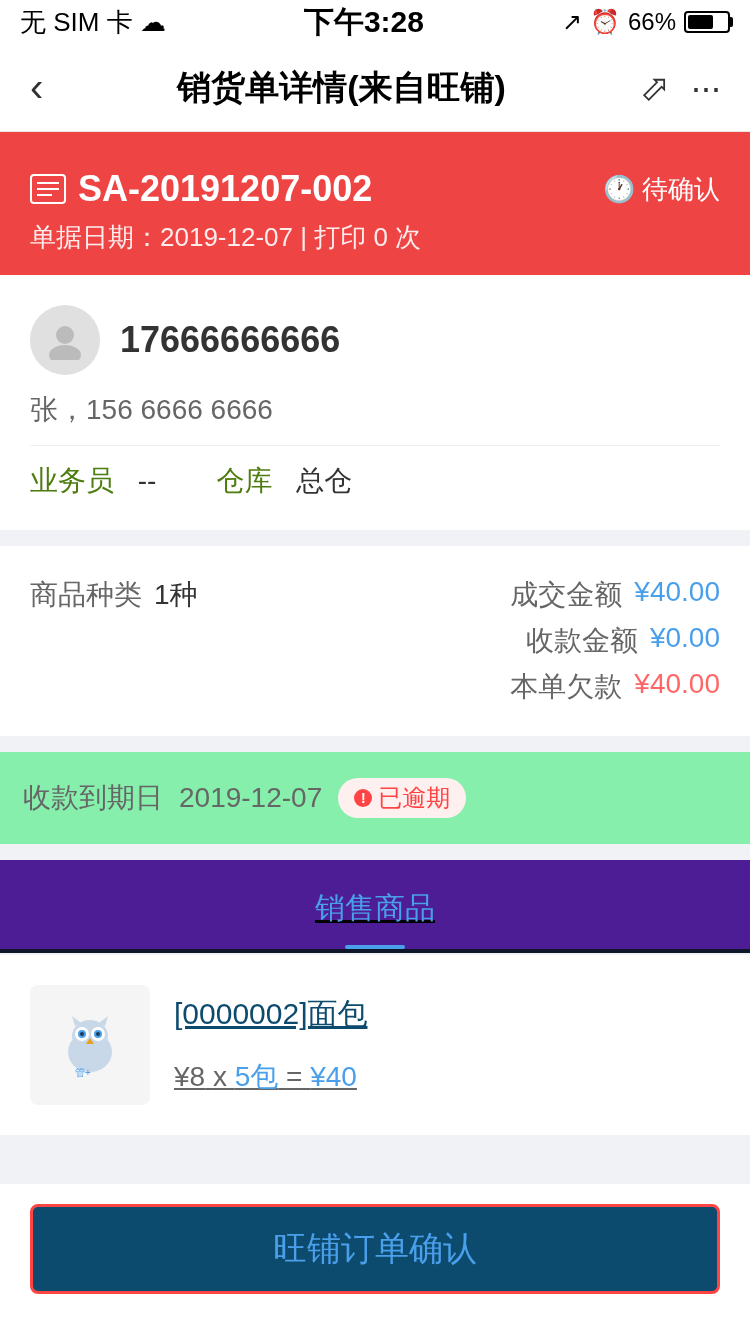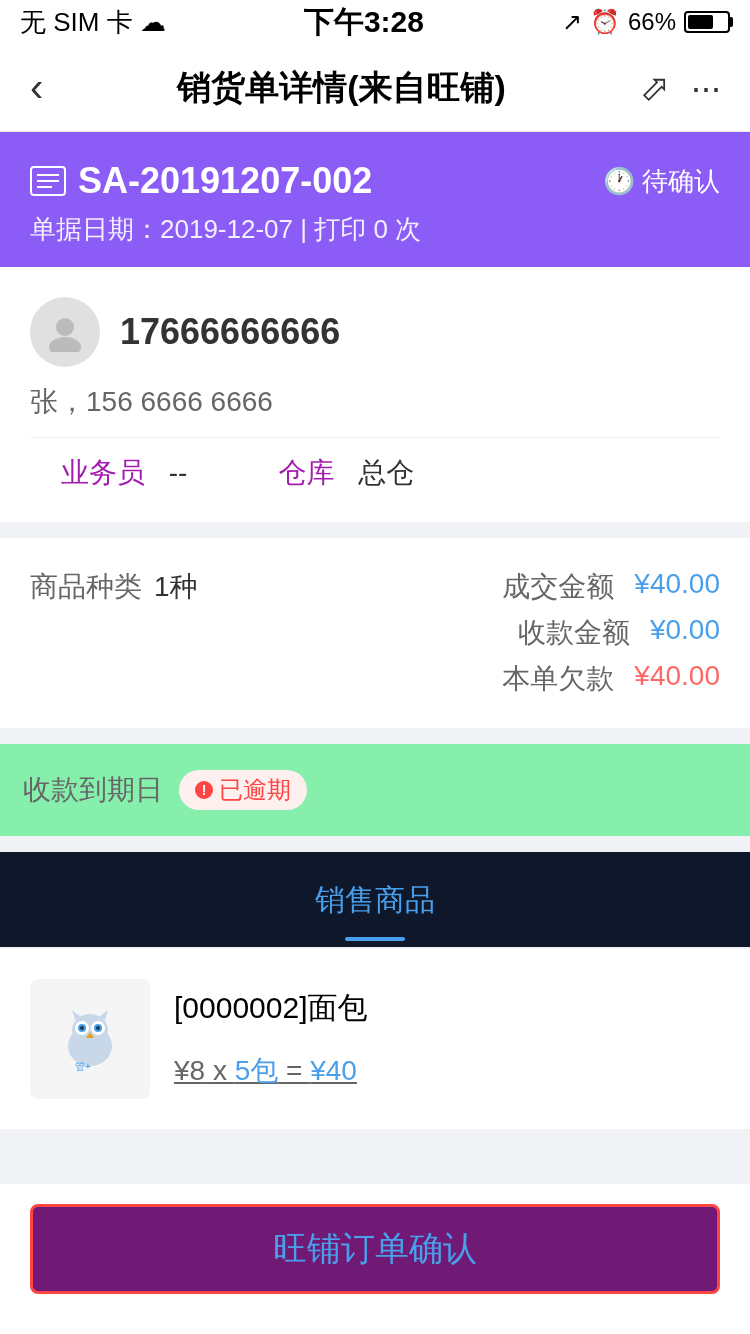--- a/index.html
+++ b/index.html
@@ -42,22 +42,22 @@
       border-bottom: 1px solid #e8e8e8;
     }
     .nav-back { font-size: 40px; color: #333; cursor: pointer; }
     .nav-title { font-size: 34px; font-weight: 600; color: #000; }
     .nav-actions { display: flex; align-items: center; gap: 20px; }
     .nav-share { font-size: 36px; color: #333; }
     .nav-more { font-size: 36px; color: #333; letter-spacing: -2px; }
 
     
     .order-header {
-      background: #8b5cf6;
-      padding: 28px 30px 20px;
+      background: #ef4444;
+      padding: 36px 30px 20px;
       margin-bottom: 0;
     }
     .order-header-top {
       display: flex;
       justify-content: space-between;
       align-items: center;
       margin-bottom: 10px;
     }
     .order-id {
       font-size: 36px;
@@ -118,21 +118,21 @@
       color: #666;
       margin-bottom: 12px;
     }
     .customer-meta {
       display: flex;
       align-items: center;
       font-size: 28px;
       color: #666;
       gap: 60px;
     }
-    .meta-label { color: #a21caf; margin-left: 31px; }
+    .meta-label { color: #4d7c0f; }
     .meta-value { color: #333; }
     .divider-line {
       height: 1px;
       background: #f0f0f0;
       margin: 16px 0;
     }
 
     
     .summary-card {
       background: #fff;
@@ -140,21 +140,21 @@
       margin-bottom: 16px;
     }
     .summary-row {
       display: flex;
       justify-content: space-between;
       align-items: flex-start;
     }
     .summary-left { font-size: 28px; color: #666; }
     .summary-left-val { font-size: 28px; color: #333; margin-left: 12px; }
     .summary-right { display: flex; flex-direction: column; align-items: flex-end; gap: 8px; }
-    .summary-item { display: flex; gap: 20px; font-size: 28px; }
+    .summary-item { display: flex; gap: 12px; font-size: 28px; }
     .summary-item-label { color: #666; }
     .amount-blue { color: #4a9fea; }
     .amount-red { color: #ff6666; }
 
     
     .due-card {
       background: #86efac;
       padding: 26px 23px;
       margin-bottom: 16px;
       font-size: 28px;
@@ -181,23 +181,24 @@
       display: inline-flex;
       align-items: center;
       justify-content: center;
       color: #fff;
       font-size: 14px;
       font-weight: 700;
     }
 
     
     .tabs {
-      background: #0f172a;
-      display: flex;
-      border-bottom: 6px solid #0f172a;
+      background: #4c1d95;
+      display: flex;
+      border-bottom: 4px solid #0f172a;
+      text-decoration: underline;
     }
     .tab {
       flex: 1;
       text-align: center;
       padding: 28px 0 20px;
       font-size: 30px;
       color: #999;
       position: relative;
       cursor: pointer;
     }
@@ -238,22 +239,23 @@
       justify-content: center;
       overflow: hidden;
     }
     .product-thumb-img {
       width: 90px;
       height: 70px;
     }
     .product-info { flex: 1; }
     .product-name {
       font-size: 30px;
-      color: #000000;
+      color: #0c4a6e;
       margin-bottom: 23px;
+      text-decoration: underline;
     }
     .product-price {
       font-size: 28px;
       color: #666;
       text-decoration: underline;
     }
     .price-highlight { color: #4a9fea; }
 
     
     .bottom-spacer {
@@ -266,21 +268,21 @@
       position: fixed;
       bottom: 0;
       left: 0;
       width: 750px;
       background: #fff;
       padding: 20px 30px 40px;
     }
     .confirm-btn {
       width: 100%;
       height: 90px;
-      background: #701a75;
+      background: #0c4a6e;
       border: 3px solid #ff4444;
       border-radius: 8px;
       font-size: 34px;
       font-weight: 500;
       color: #4a9fea;
       cursor: pointer;
       display: flex;
       align-items: center;
       justify-content: center;
     }
@@ -373,20 +375,21 @@
       <div class="summary-item">
         <span class="summary-item-label">本单欠款</span>
         <span class="amount-red">¥40.00</span>
       </div>
     </div>
   </div>
 </div>
 
 <div class="due-card">
   <span>收款到期日</span>
+  <span>2019-12-07</span>
   <span class="overdue-badge">
     <span class="overdue-dot">!</span>
     <span>已逾期</span>
   </span>
 </div>
 
 <div class="tabs">
   <div class="tab active">
     <span>销售商品</span>
   </div>

